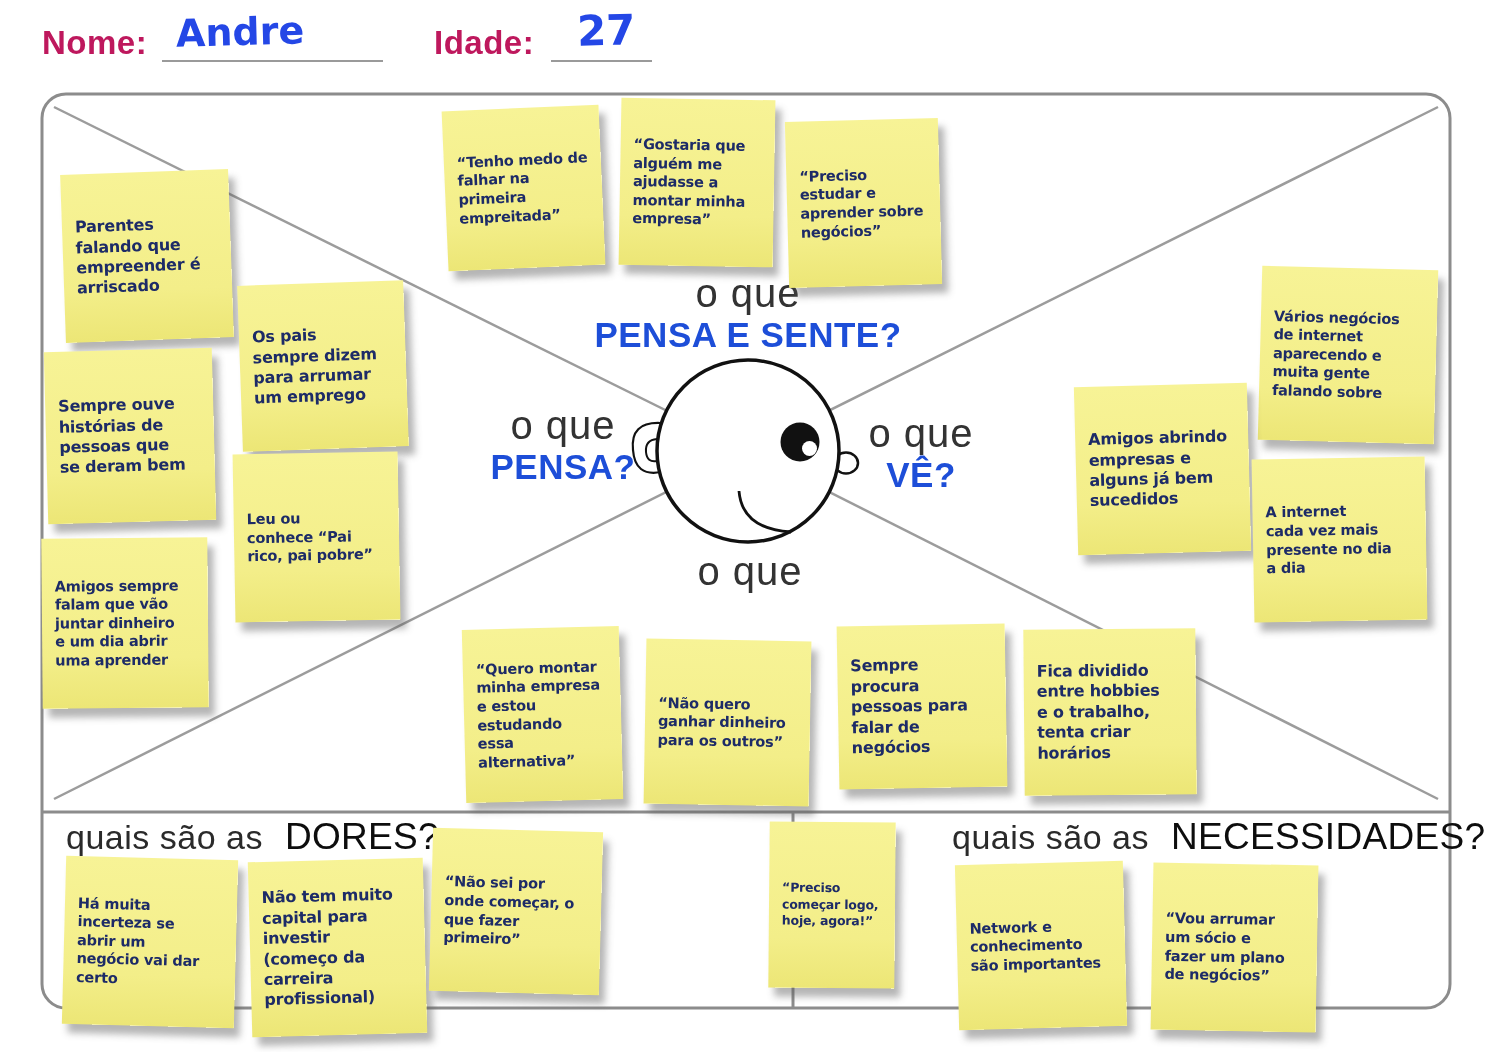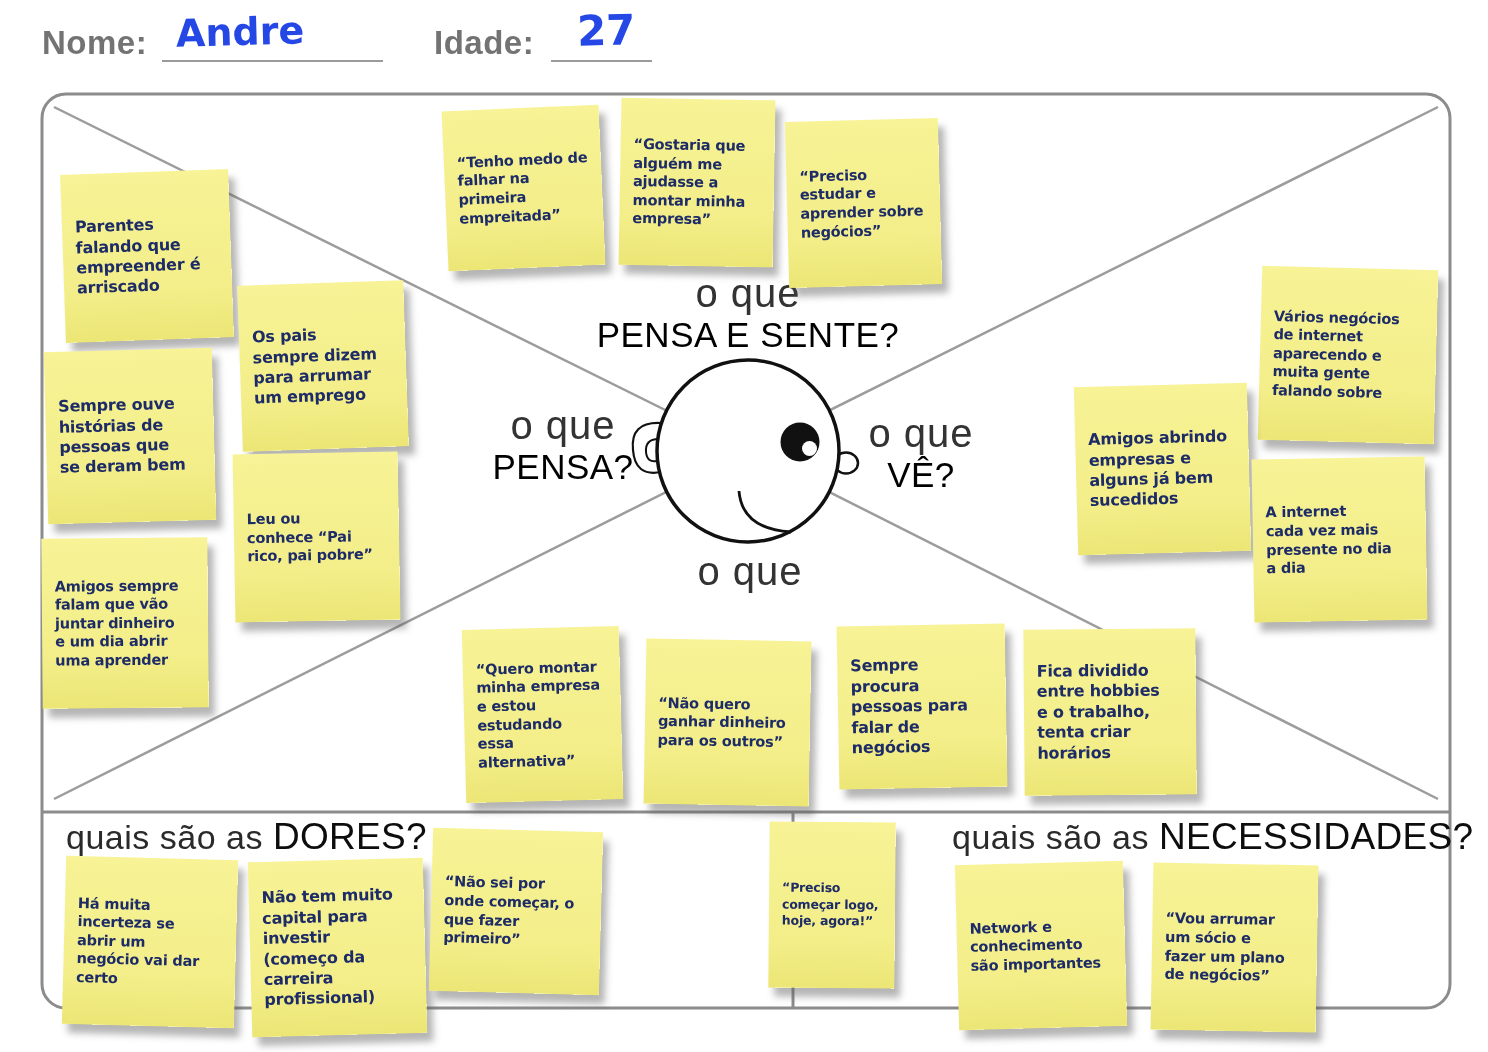--- a/index.html
+++ b/index.html
@@ -1,29 +1,29 @@
 <!DOCTYPE html>
 <html><head>
 <meta charset="utf-8">
 <style>
   html,body{margin:0;padding:0;background:#fff;}
   .stage{position:relative;width:1488px;height:1052px;background:#fff;overflow:hidden;
          font-family:"Liberation Sans",sans-serif;}
   
-  .form-label{position:absolute;font-weight:800;font-size:33px;color:#737373;letter-spacing:.5px;}
+  .form-label{position:absolute;font-weight:800;font-size:33px;color:#be185d;letter-spacing:.5px;}
   .underline{position:absolute;border-bottom:2px solid #9a9a9a;height:0;}
   .ink{position:absolute;color:#2447e6;font-family:"DejaVu Sans",sans-serif;
        font-weight:bold;font-size:38px;transform:rotate(-1.5deg);}
   
   svg.board{position:absolute;left:0;top:0;z-index:1;}
   
   .qlabel{position:absolute;z-index:2;text-align:center;transform:translateX(-50%);color:#222;}
   .qlabel .prefix{font-size:40px;font-weight:400;letter-spacing:1px;color:#333;line-height:1.05;}
-  .qlabel .title{font-size:35px;font-weight:400;letter-spacing:.5px;color:#000000;margin-top:3px;line-height:1.05;}
-  .hlabel{position:absolute;z-index:2;display:flex;align-items:baseline;gap:10px;white-space:nowrap;}
+  .qlabel .title{font-size:35px;font-weight:700;letter-spacing:.5px;color:#1d4ed8;margin-top:3px;line-height:1.05;}
+  .hlabel{position:absolute;z-index:2;display:flex;align-items:baseline;gap:22px;white-space:nowrap;}
   .hlabel .prefix{font-size:34px;font-weight:400;color:#2a2a2a;letter-spacing:.5px;}
   .hlabel .title{font-size:37px;font-weight:400;color:#0d0d0d;letter-spacing:.3px;}
   
   .note{position:absolute;z-index:3;display:flex;align-items:center;
         background:linear-gradient(180deg,#f7f396 0%,#f3ee89 70%,#ece676 100%);
         box-shadow:6px 9px 7px rgba(90,90,90,.45);
         padding:8px 8px 8px 13px;box-sizing:border-box;
         transform:rotate(var(--r,0deg));}
   .note span{white-space:pre-line;font-family:"DejaVu Sans",sans-serif;font-weight:bold;
              color:#1d2b67;font-size:16px;line-height:1.28;letter-spacing:-.2px;}

